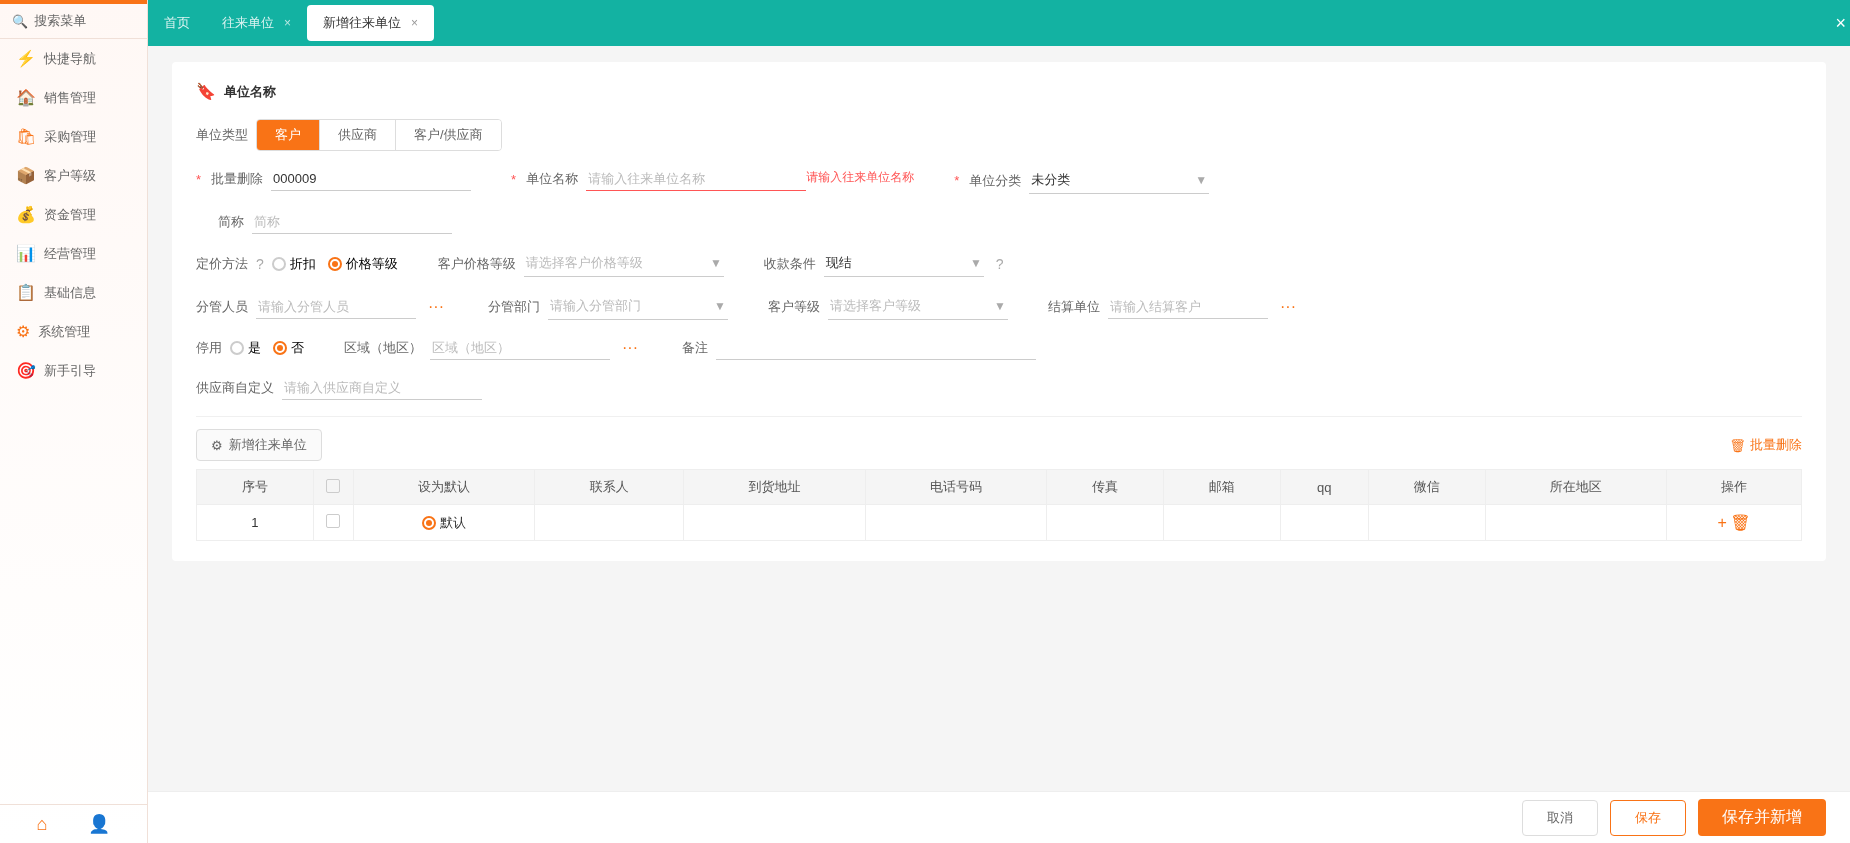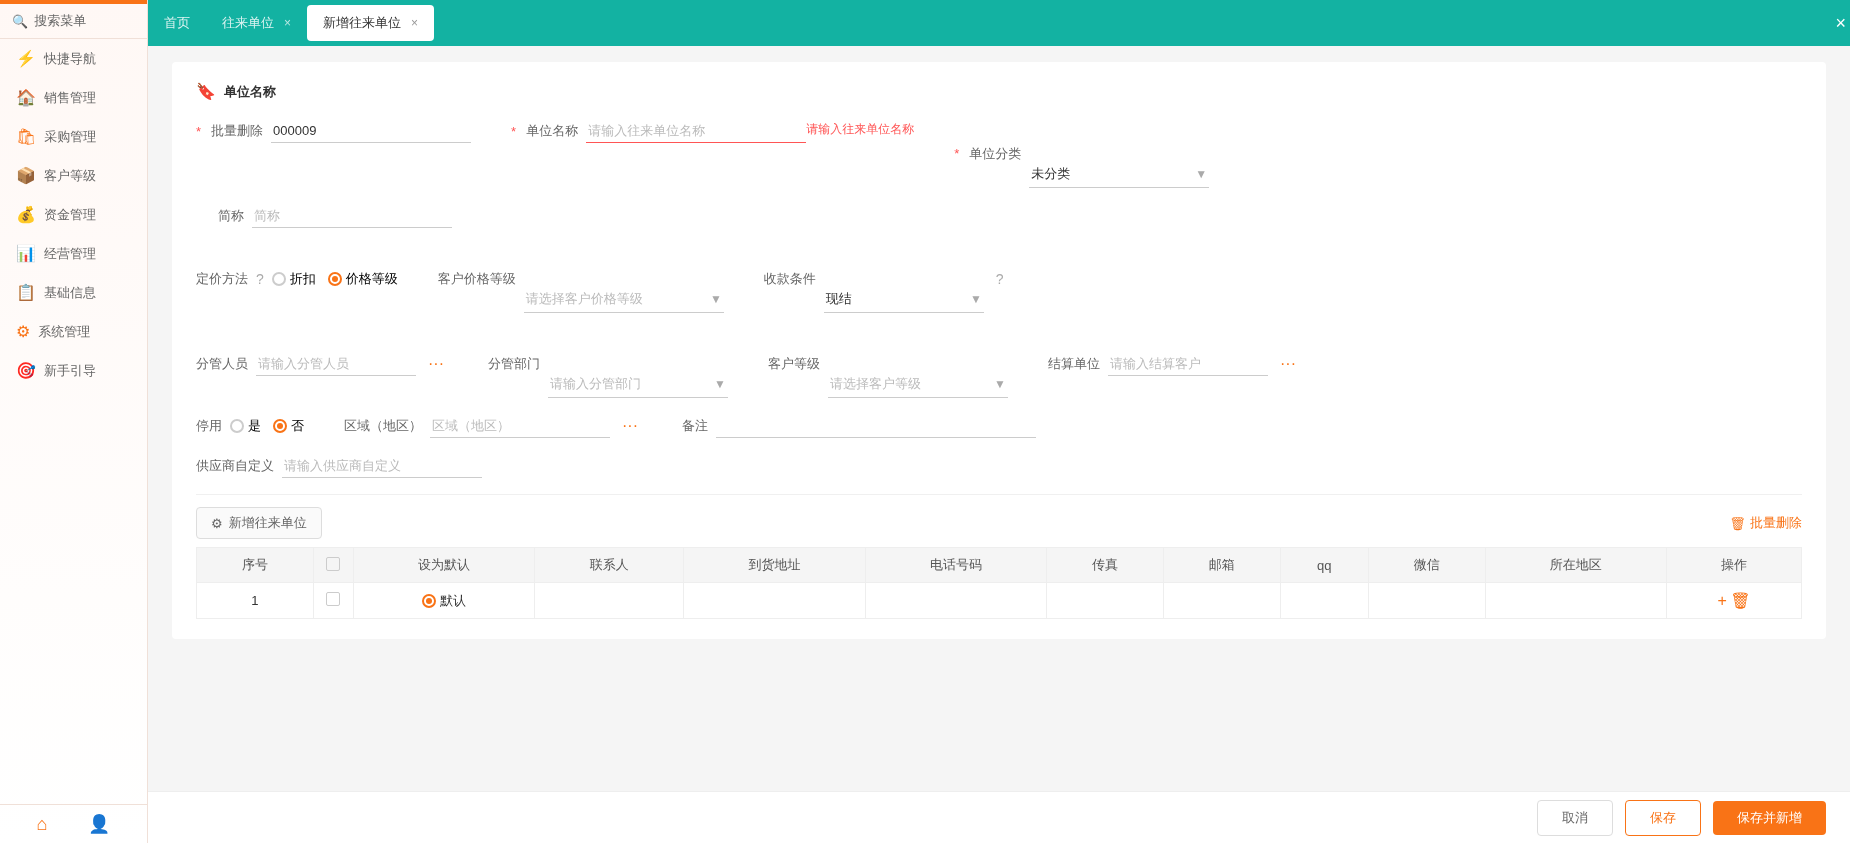--- a/index.html
+++ b/index.html
@@ -101,21 +101,21 @@
     
     .text-input {
       border: none; border-bottom: 1px solid #ccc; outline: none; padding: 4px 2px; font-size: 13px; width: 180px; color: #333;
     }
     .text-input::placeholder { color: #bbb; }
     .text-input.error-border { border-bottom-color: #f55; }
     .error-msg { color: #f55; font-size: 12px; margin-top: 2px; }
 
     
     .dropdown-field {
-      display: flex; align-items: center; border-bottom: 1px solid #ccc; padding: 4px 2px; min-width: 160px; cursor: pointer; gap: 4px; margin-top: 42px;
+      display: flex; align-items: center; border-bottom: 1px solid #ccc; padding: 4px 2px; min-width: 160px; cursor: pointer; gap: 4px;
     }
     .dropdown-placeholder { color: #bbb; flex: 1; }
     .dropdown-value { color: #333; flex: 1; }
     .dropdown-arrow { color: #aaa; font-size: 12px; }
 
     
     .radio-group { display: flex; align-items: center; gap: 12px; }
     .radio-item { display: flex; align-items: center; gap: 4px; cursor: pointer; }
     .radio-dot { width: 14px; height: 14px; border-radius: 50%; border: 2px solid #ccc; display: flex; align-items: center; justify-content: center; }
     .radio-dot.checked { border-color: #f97316; }
@@ -149,21 +149,21 @@
     .data-table td { border: 1px solid #eee; padding: 8px 10px; text-align: center; color: #333; }
     .data-table .checkbox-cell { width: 40px; }
     .checkbox { width: 14px; height: 14px; border: 1px solid #ccc; display: inline-block; border-radius: 2px; cursor: pointer; }
 
     
     .footer-bar {
       height: 52px; background: #fff; border-top: 1px solid #eee; display: flex; align-items: center; justify-content: flex-end; padding: 0 24px; gap: 12px; flex-shrink: 0;
     }
     .btn-cancel { border: 1px solid #ddd; background: #fff; color: #666; padding: 8px 24px; border-radius: 4px; cursor: pointer; font-size: 13px; }
     .btn-save { border: none; background: #fff; color: #f97316; padding: 8px 24px; border-radius: 4px; cursor: pointer; font-size: 13px; border: 1px solid #f97316; }
-    .btn-save-new { border: none; background: #f97316; color: #fff; padding: 8px 24px; border-radius: 4px; cursor: pointer; font-size: 13px; }
+    .btn-save-new { border: none; background: #f97316; color: #fff; padding: 8px 24px; border-radius: 4px; cursor: pointer; font-size: 16px; }
 
     
     .table-action-btn { color: #f97316; cursor: pointer; font-size: 16px; background: none; border: none; }
     .field-with-error { display: flex; flex-direction: row; }
   </style>
 </head>
 <body>
 
 <div class="sidebar">
   <div class="sidebar-top-bar"></div>
@@ -231,20 +231,30 @@
     <span class="tab-window-close">×</span>
   </div>
 
   <div class="content">
     <div class="card">
       <div class="section-title">
         <span class="section-icon">🔖</span>
         <span>单位名称</span>
       </div>
 
+      <div class="form-row">
+        <div class="form-field">
+          <span class="form-label">单位类型</span>
+          <div class="unit-type-group">
+            <button class="unit-type-btn active">客户</button>
+            <button class="unit-type-btn">供应商</button>
+            <button class="unit-type-btn">客户/供应商</button>
+          </div>
+        </div>
+      </div>
 
       <div class="form-row" style="align-items: flex-start; gap: 40px;">
         <div class="form-field">
           <span class="required-mark">*</span>
           <span class="form-label">批量删除</span>
           <input class="text-input" type="text" value="000009" style="width: 200px;">
         </div>
         <div class="form-field" style="flex-direction: column; align-items: flex-start;">
           <div style="display: flex; align-items: center; gap: 8px;">
             <span class="required-mark">*</span>

